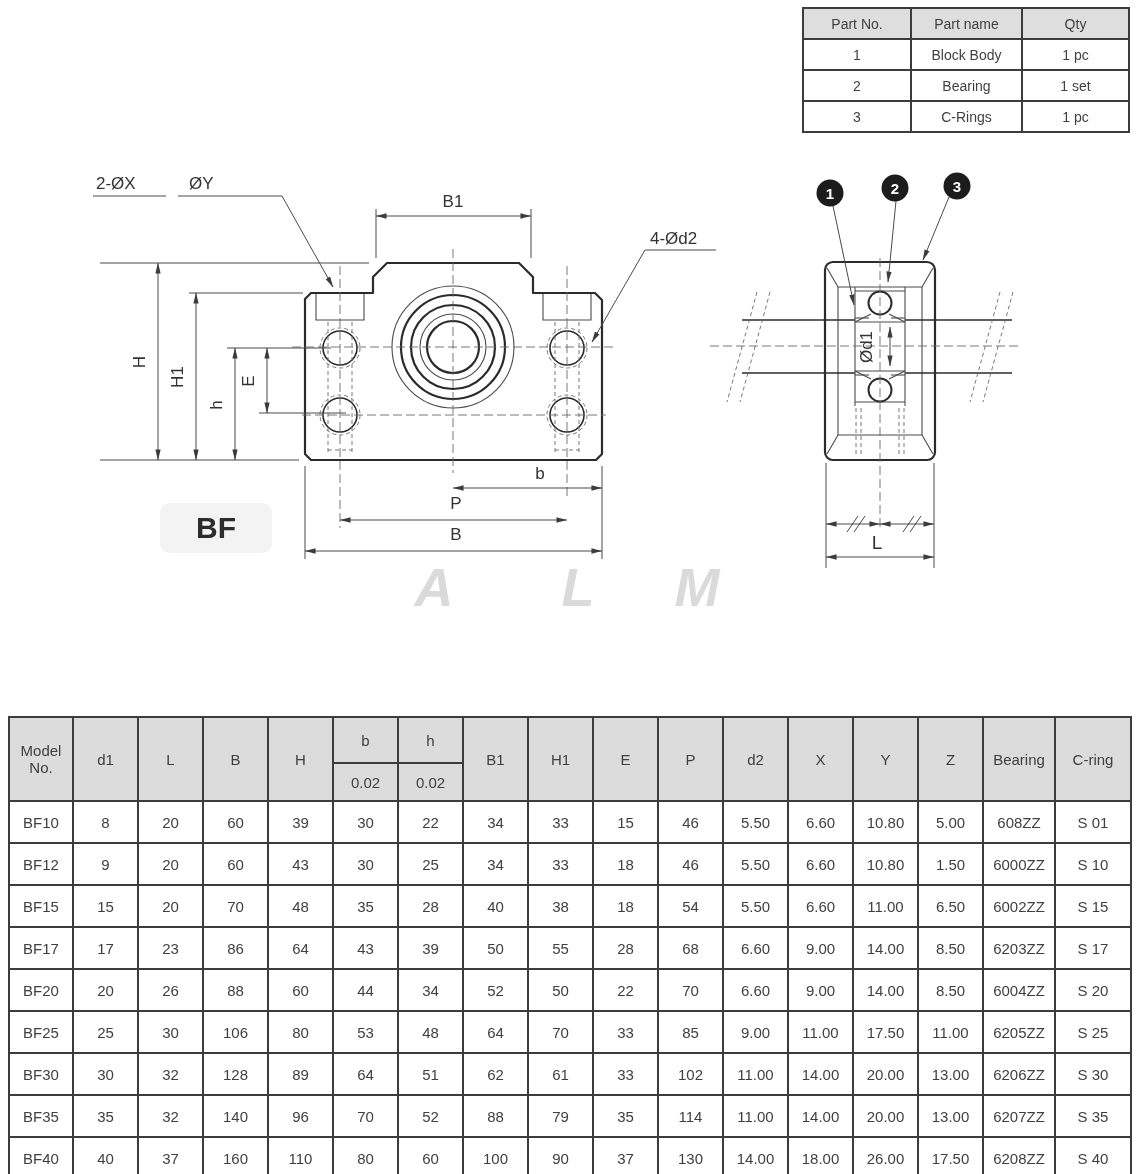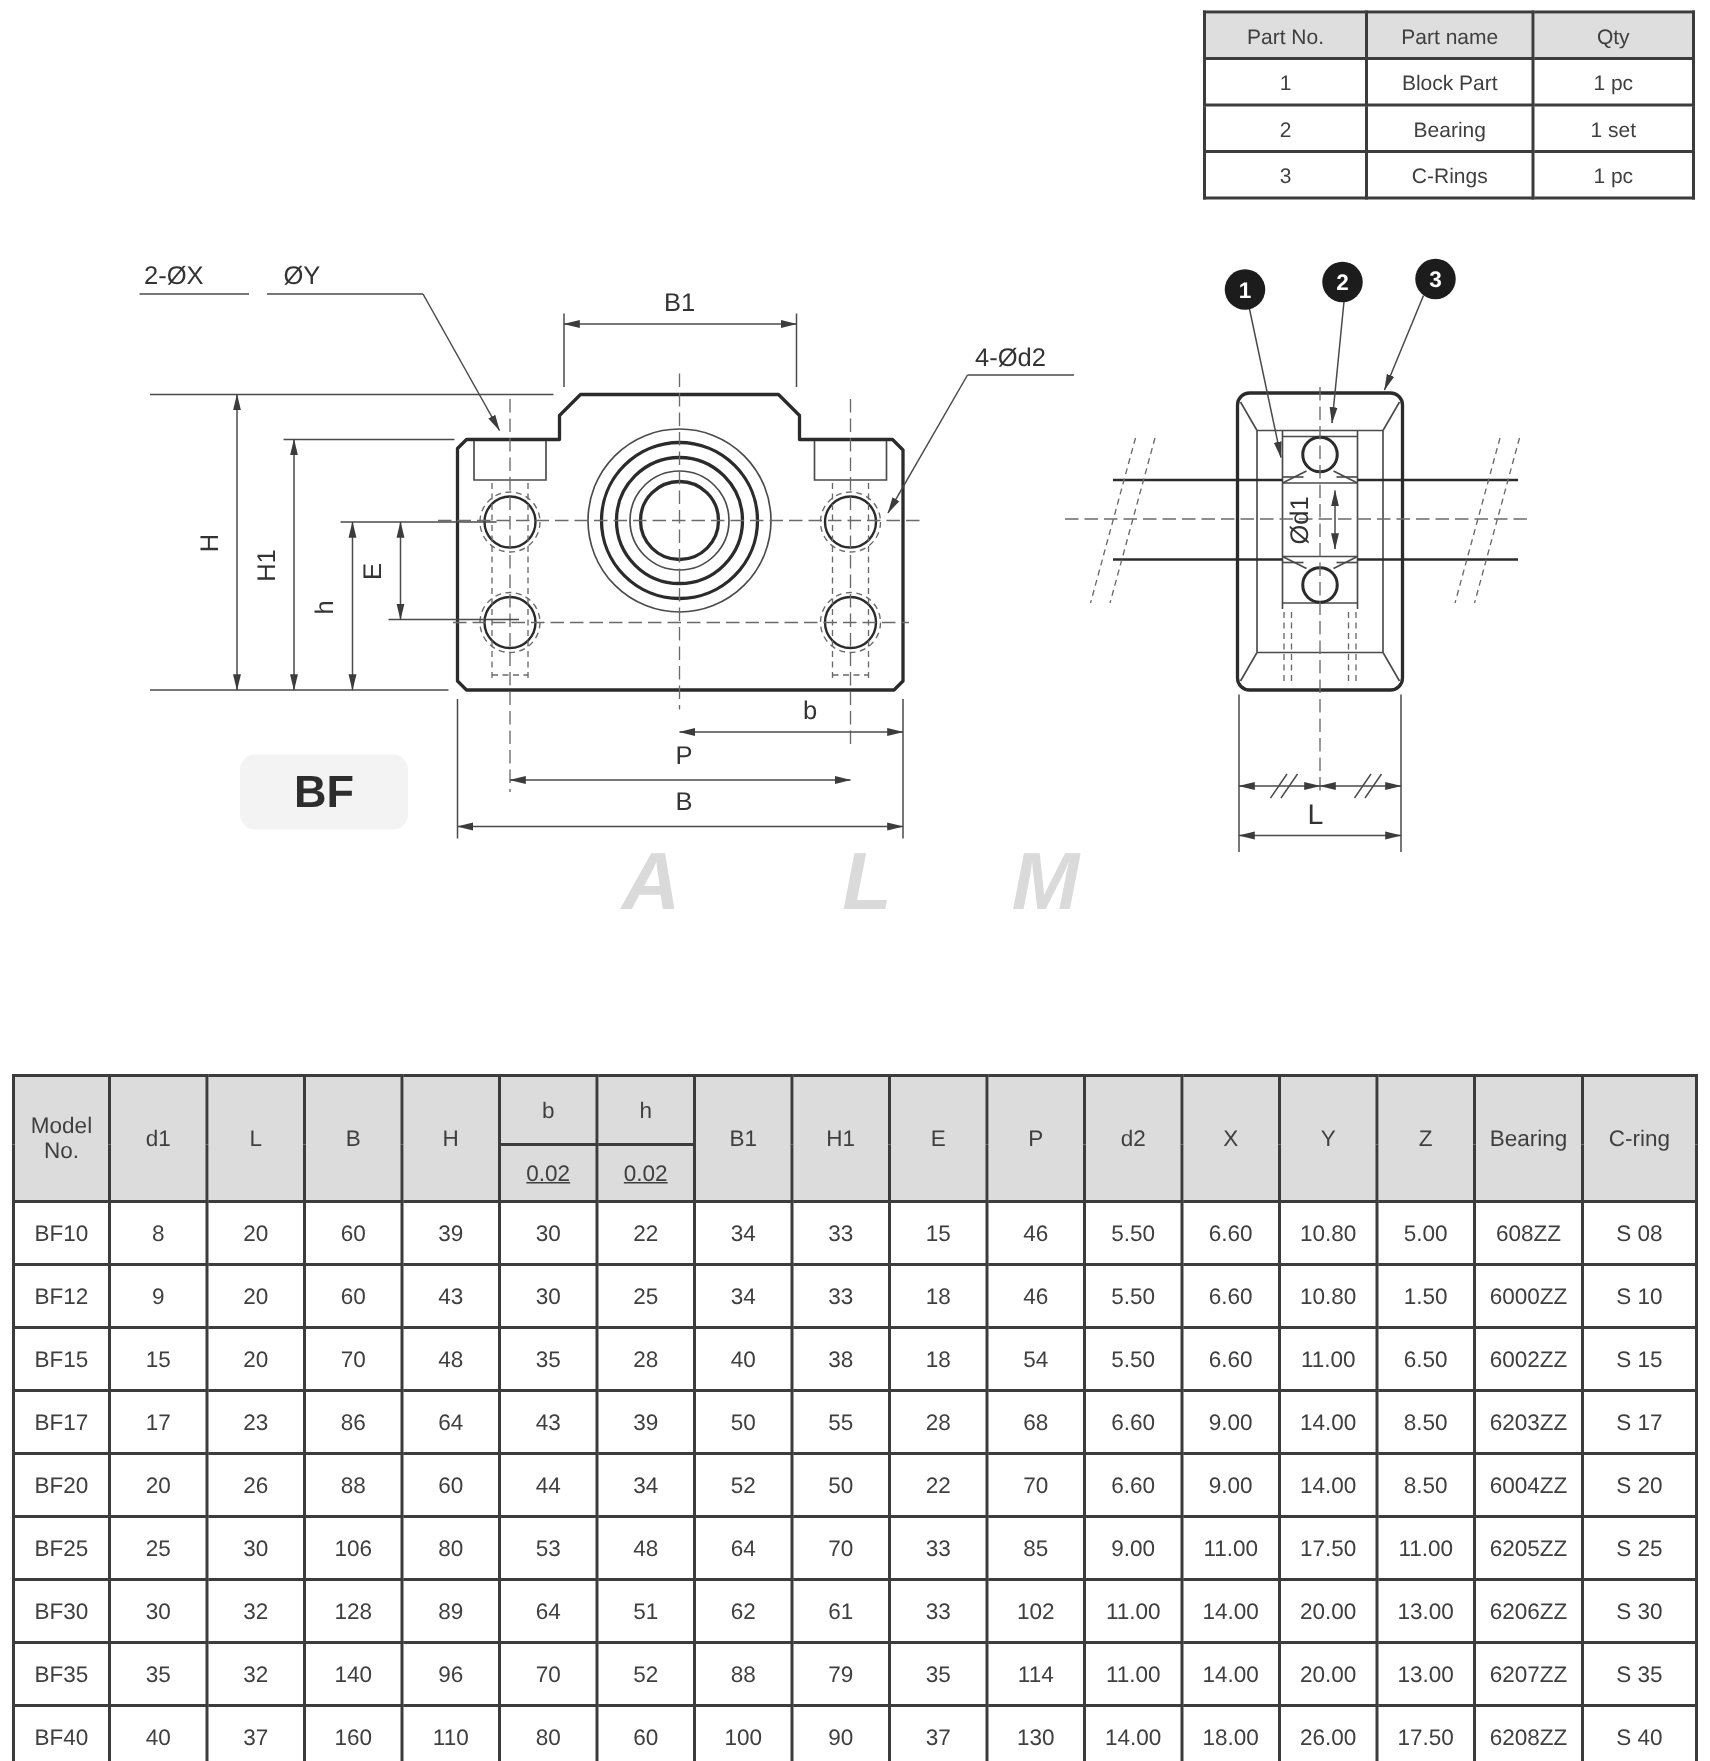--- a/index.html
+++ b/index.html
@@ -6,21 +6,21 @@
   body{width:1140px;height:1174px;position:relative;font-family:"Liberation Sans",sans-serif;color:#3f3f3f;}
   
   table{border-collapse:collapse;table-layout:fixed;background:#fff;}
   td,th{border:2px solid #3c3c3c;text-align:center;vertical-align:middle;font-weight:normal;color:#3f3f3f;overflow:hidden;}
   .parts-table{position:absolute;left:802px;top:7px;width:326px;font-size:14px;}
   .parts-table th{background:#dedede;height:27px;}
   .parts-table td{height:27px;}
   .dim-table{position:absolute;left:8px;top:716px;width:1124px;font-size:15px;}
   .dim-table th{background:#dcdcdc;}
   .dim-table thead tr.r1 th{height:42px;}
-  .dim-table thead tr.r2 th{height:34px;text-decoration:underline;}
+  .dim-table thead tr.r2 th{height:34px;}
   .dim-table tbody td{height:38px;}
   
   .drawing{position:absolute;left:0;top:0;}
   .ol{stroke:#2b2b2b;stroke-width:2.2;fill:none;stroke-linejoin:round;}
   .med{stroke:#2b2b2b;stroke-width:1.6;fill:none;}
   .thin{stroke:#4a4a4a;stroke-width:1.1;fill:none;}
   .dim{stroke:#4a4a4a;stroke-width:1;fill:none;}
   .cl{stroke:#6a6a6a;stroke-width:0.9;fill:none;stroke-dasharray:9 4;}
   .hid{stroke:#6a6a6a;stroke-width:0.9;fill:none;stroke-dasharray:4 3;}
   .ball{stroke:#2b2b2b;stroke-width:2;fill:#fff;}
@@ -262,21 +262,21 @@
   <thead>
     <tr>
       <th>Part No.</th>
       <th>Part name</th>
       <th>Qty</th>
     </tr>
   </thead>
   <tbody>
       <tr>
         <td>1</td>
-        <td>Block Part</td>
+        <td>Block Body</td>
         <td>1 pc</td>
       </tr>
       <tr>
         <td>2</td>
         <td>Bearing</td>
         <td>1 set</td>
       </tr>
       <tr>
         <td>3</td>
         <td>C-Rings</td>
@@ -341,21 +341,21 @@
         <td>22</td>
         <td>34</td>
         <td>33</td>
         <td>15</td>
         <td>46</td>
         <td>5.50</td>
         <td>6.60</td>
         <td>10.80</td>
         <td>5.00</td>
         <td>608ZZ</td>
-        <td>S 08</td>
+        <td>S 01</td>
       </tr>
       <tr>
         <td>BF12</td>
         <td>9</td>
         <td>20</td>
         <td>60</td>
         <td>43</td>
         <td>30</td>
         <td>25</td>
         <td>34</td>

